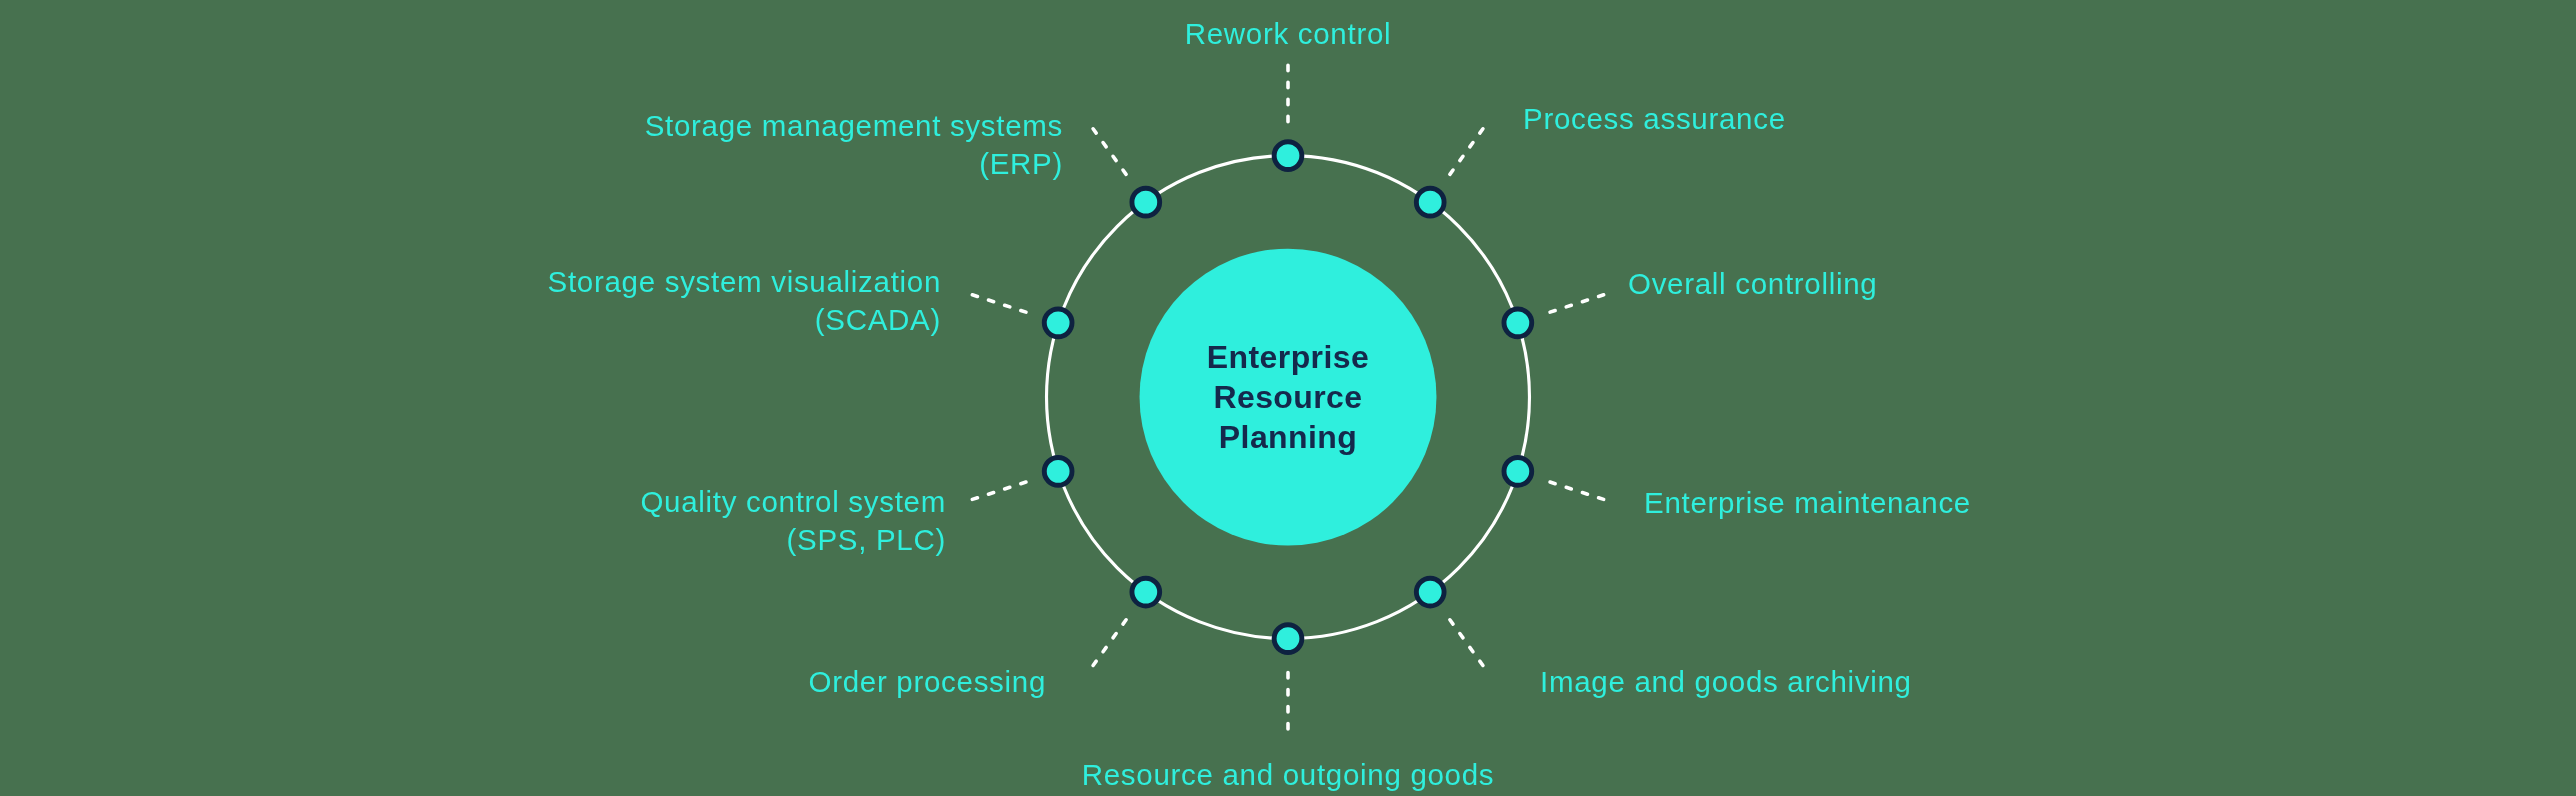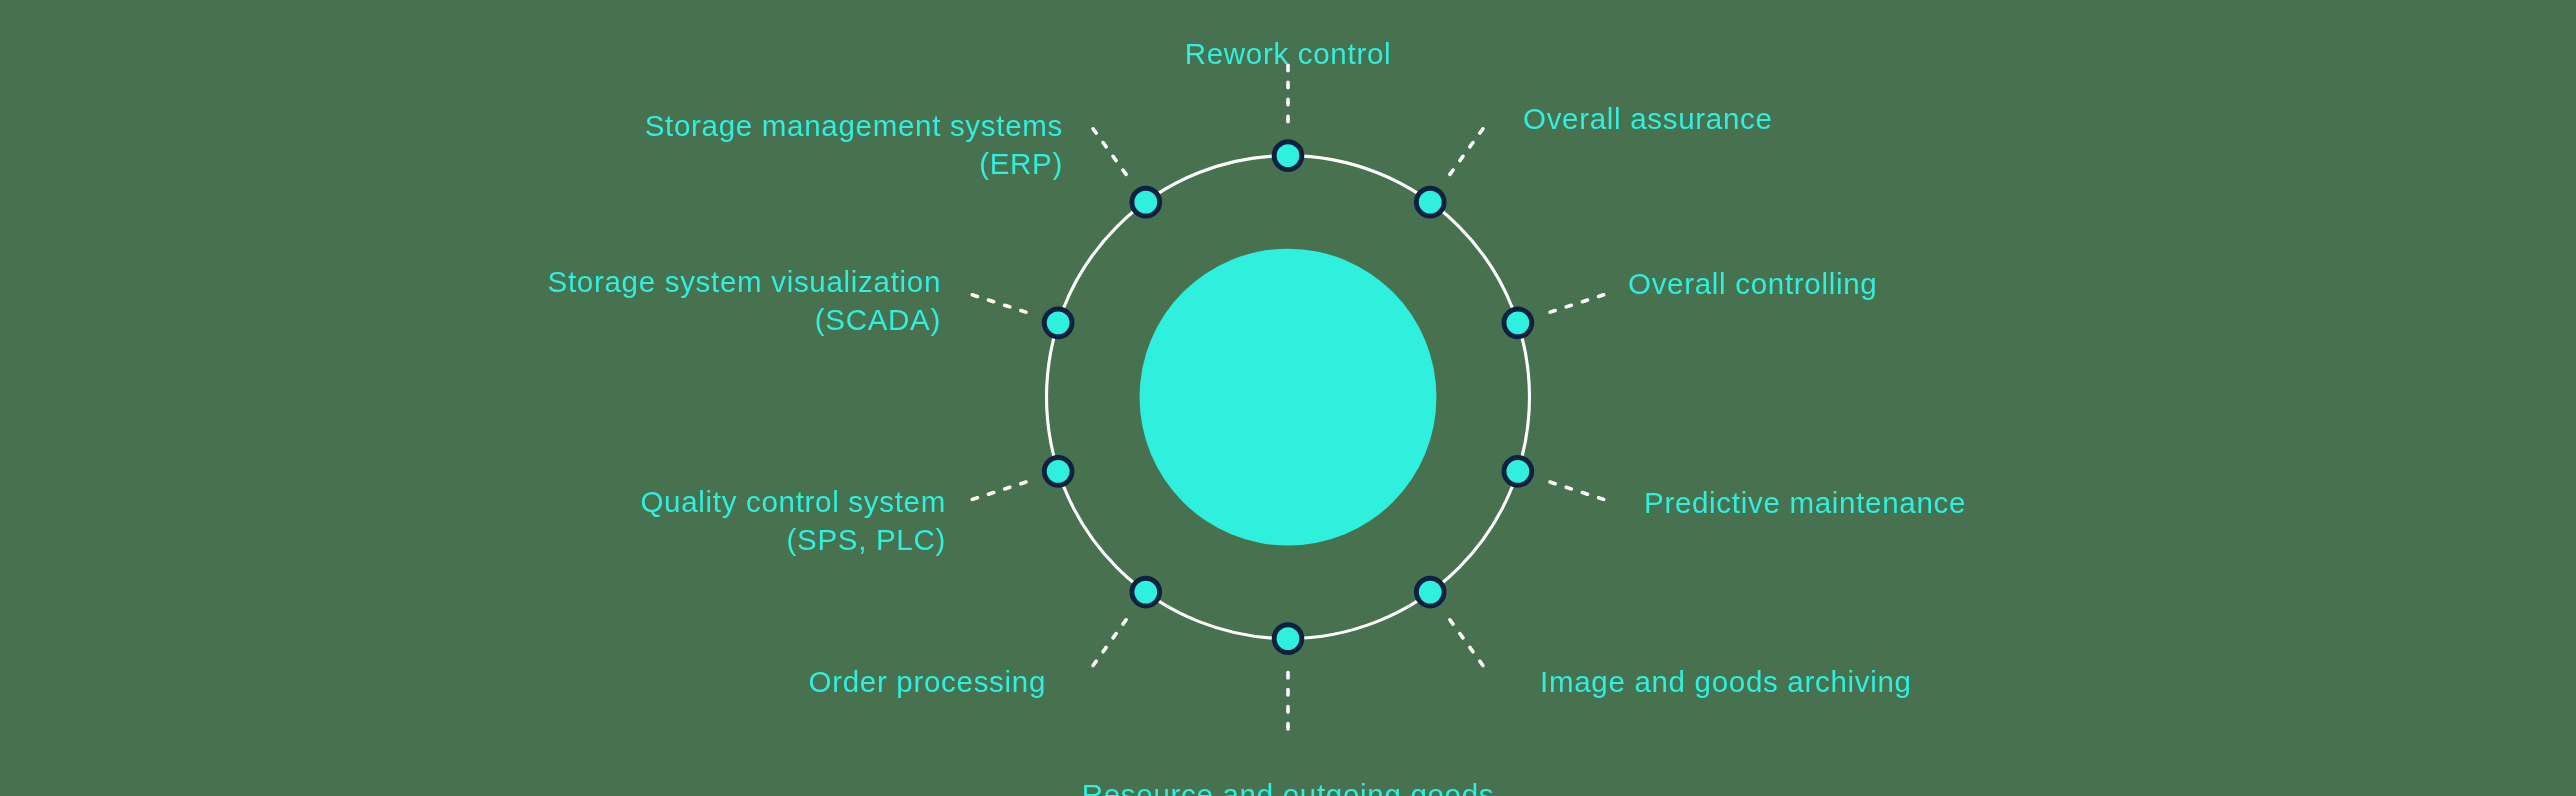--- a/index.html
+++ b/index.html
@@ -56,21 +56,21 @@
     color: var(--navy);
   }
   .spoke-label {
     position: absolute;
     white-space: pre-line;
     font-size: 29.5px;
     line-height: 38px;
     letter-spacing: 0.7px;
     color: var(--teal);
   }
-  .align-center { transform: translate(-50%, -50%); text-align: left; margin-top: 20px; }
+  .align-center { transform: translate(-50%, -50%); text-align: left; }
   .align-left   { transform: translateY(-50%); text-align: left; }
   .align-right  { transform: translateY(-50%); text-align: right; }
 </style>
 </head>
 <body>
 
 <div class="stage">
 
   <svg class="diagram-svg" width="2576" height="796" viewBox="0 0 2880 890">
 
@@ -98,25 +98,28 @@
       <circle class="node" cx="1697" cy="527" r="15.5"></circle>
       <circle class="node" cx="1599" cy="662" r="15.5"></circle>
       <circle class="node" cx="1440" cy="714" r="15.5"></circle>
       <circle class="node" cx="1281" cy="662" r="15.5"></circle>
       <circle class="node" cx="1183" cy="527" r="15.5"></circle>
       <circle class="node" cx="1183" cy="361" r="15.5"></circle>
       <circle class="node" cx="1281" cy="226" r="15.5"></circle>
     </g>
   </svg>
 
+  <div class="center-title">Enterprise
+Resource
+Planning</div>
 
   <div class="spoke-label align-center" style="left:1288px; top:34px;">Rework control</div>
-  <div class="spoke-label align-left" style="left:1523px; top:119px;">Overall assurance</div>
+  <div class="spoke-label align-left" style="left:1523px; top:119px;">Process assurance</div>
   <div class="spoke-label align-left" style="left:1628px; top:284px;">Overall controlling</div>
-  <div class="spoke-label align-left" style="left:1644px; top:503px;">Predictive maintenance</div>
+  <div class="spoke-label align-left" style="left:1644px; top:503px;">Enterprise maintenance</div>
   <div class="spoke-label align-left" style="left:1540px; top:682px;">Image and goods archiving</div>
   <div class="spoke-label align-center" style="left:1288px; top:775px;">Resource and outgoing goods</div>
   <div class="spoke-label align-right" style="right:1530px; top:682px;">Order processing</div>
   <div class="spoke-label align-right" style="right:1630px; top:521px;">Quality control system
 (SPS, PLC)</div>
   <div class="spoke-label align-right" style="right:1635px; top:301px;">Storage system visualization
 (SCADA)</div>
   <div class="spoke-label align-right" style="right:1513px; top:145px;">Storage management systems
 (ERP)</div>
 

